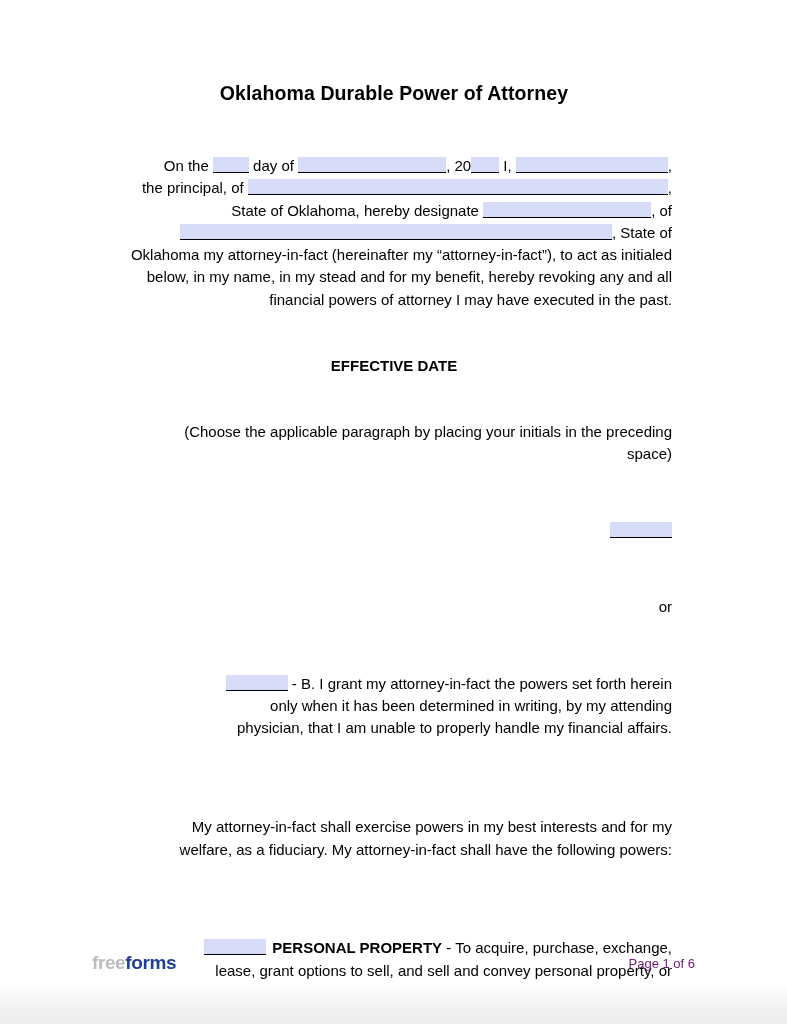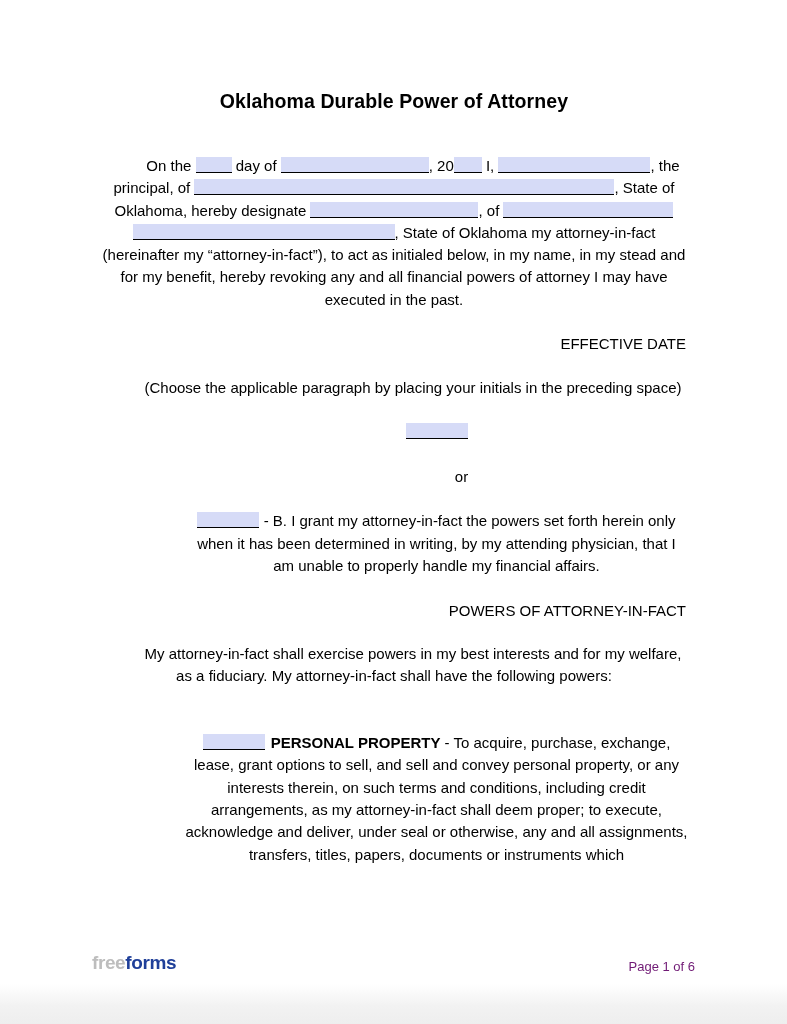--- a/index.html
+++ b/index.html
@@ -32,41 +32,41 @@
     left: 100px;
     top: 0;
     width: 588px;
   }
 
   .doc-title {
     text-align: center;
     font-size: 19.5px;
     font-weight: bold;
     letter-spacing: 0.1px;
-    margin: 8px;
+    margin: 0;
     padding-top: 82px;
   }
 
   .para {
     font-size: 15px;
     line-height: 22.3px;
-    margin: 0;
-    text-align: center;
+    margin: 16px;
+    text-align: right;
   }
 
   .para.intro {
     padding-top: 34px;
     text-indent: 38px;
   }
 
   .section-head {
-    text-align: right;
+    text-align: center;
     font-size: 15px;
-    font-weight: normal;
-    margin: 2px;
+    font-weight: bold;
+    margin: 8px;
   }
 
   .indent1 {
     padding-left: 38px;
   }
   .indent2 {
     padding-left: 85px;
   }
   .indent-or {
     padding-left: 135px;
@@ -96,21 +96,21 @@
   .spacer-22 { height: 22.3px; }
 
   .bold { font-weight: bold; }
 
   .footer {
     position: absolute;
     left: 92px;
     right: 92px;
     bottom: 50px;
     display: flex;
-    align-items: flex-end;
+    align-items: center;
     justify-content: space-between;
   }
   .logo {
     font-size: 19px;
     font-weight: bold;
     letter-spacing: -0.4px;
   }
   .logo .free  { color: #bdbdbd; }
   .logo .forms { color: #1f3f99; }
   .page-num {
@@ -144,21 +144,20 @@
     <div class="spacer-22"></div>
 
     <p class="para indent-or">or</p>
 
     <div class="spacer-22"></div>
 
     <p class="para indent2"><span class="blank w-initial"></span><span> - B. I grant my attorney-in-fact the powers set forth herein only when it has been determined in writing, by my attending physician, that I am unable to properly handle my financial affairs.</span></p>
 
     <div class="spacer-22"></div>
 
-    <h2 class="section-head">POWERS OF ATTORNEY-IN-FACT</h2>
 
     <div class="spacer-22"></div>
 
     <p class="para intro" style="padding-top:0;">My attorney-in-fact shall exercise powers in my best interests and for my welfare, as a fiduciary. My attorney-in-fact shall have the following powers:</p>
 
     <div class="spacer-22"></div>
 
 
     <div class="spacer-22"></div>
 

